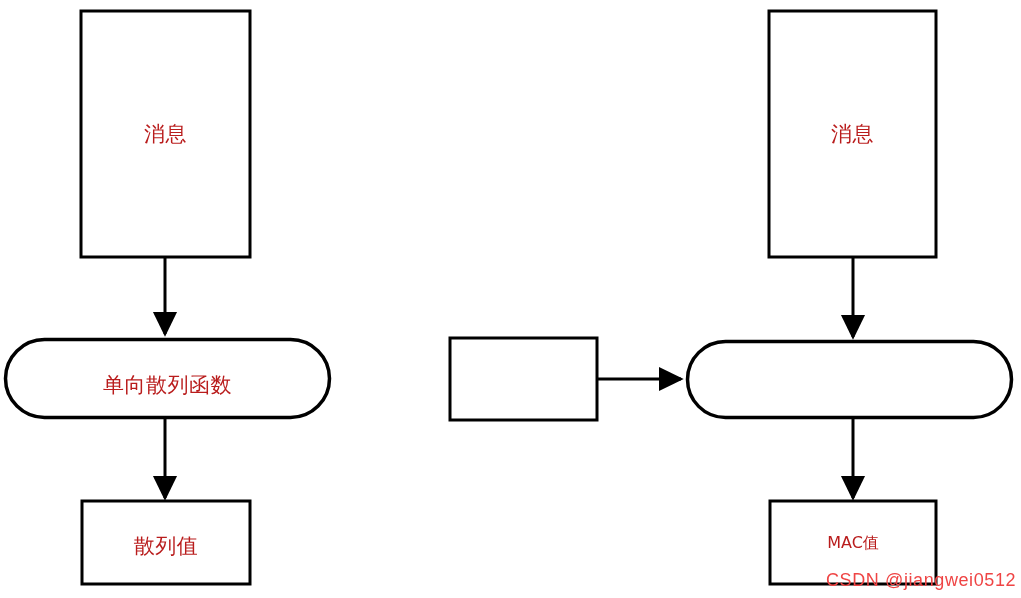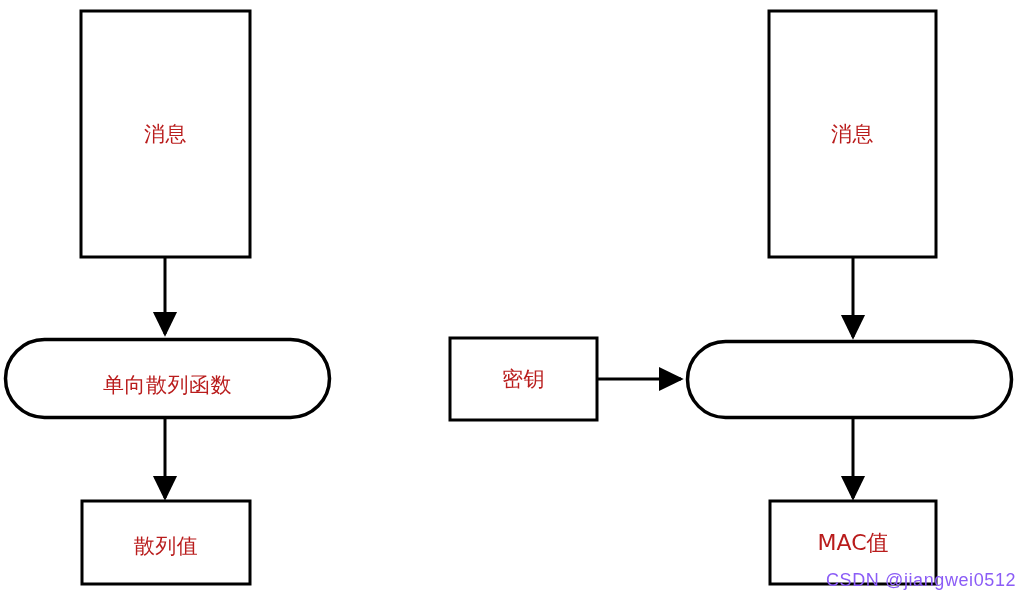--- a/index.html
+++ b/index.html
@@ -30,29 +30,29 @@
     align-items: center;
     justify-content: center;
     color: #b91c1c;
     font-size: 21px;
     line-height: 1;
     letter-spacing: 0.5px;
     white-space: nowrap;
     pointer-events: none;
   }
   .node-label.latin {
-    font-size: 22px;
+    font-size: 16px;
     letter-spacing: 0px;
   }
   .watermark {
     position: absolute;
     left: 826px;
     top: 570px;
     font-size: 18px;
-    color: #8b5cf6;
+    color: #ef4444;
     letter-spacing: 0.6px;
     white-space: nowrap;
     font-family: "Liberation Sans", "DejaVu Sans", sans-serif;
   }
 </style>
 </head>
 <body>
 
 <div id="canvas">
 
@@ -89,20 +89,19 @@
   </svg>
 
   <div class="node-label" style="left:81px; top:11px; width:169px; height:246px;">消息</div>
 
   <div class="node-label" style="left:4px; top:338px; width:327px; height:94px;">单向散列函数</div>
 
   <div class="node-label" style="left:82px; top:501px; width:168px; height:91px;">散列值</div>
 
   <div class="node-label" style="left:769px; top:11px; width:167px; height:246px;">消息</div>
 
-  <div class="node-label" style="left:450px; top:338px; width:147px; height:82px;">密钥</div>
 
 
   <div class="node-label latin" style="left:770px; top:501px; width:166px; height:83px;">MAC值</div>
 
   <div class="watermark">CSDN @jiangwei0512</div>
 
 </div>
 
 </body></html>

